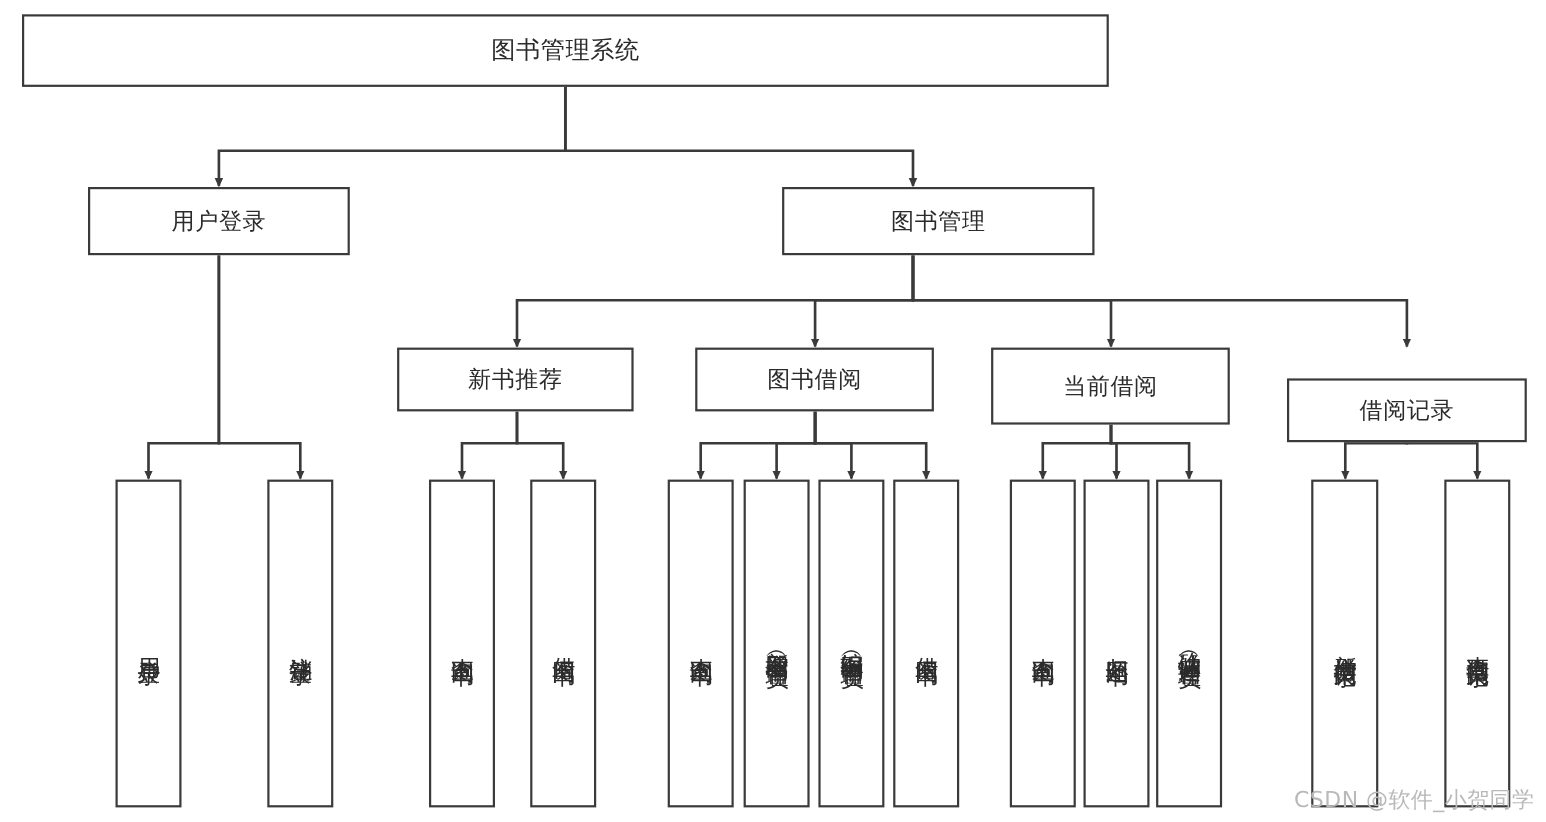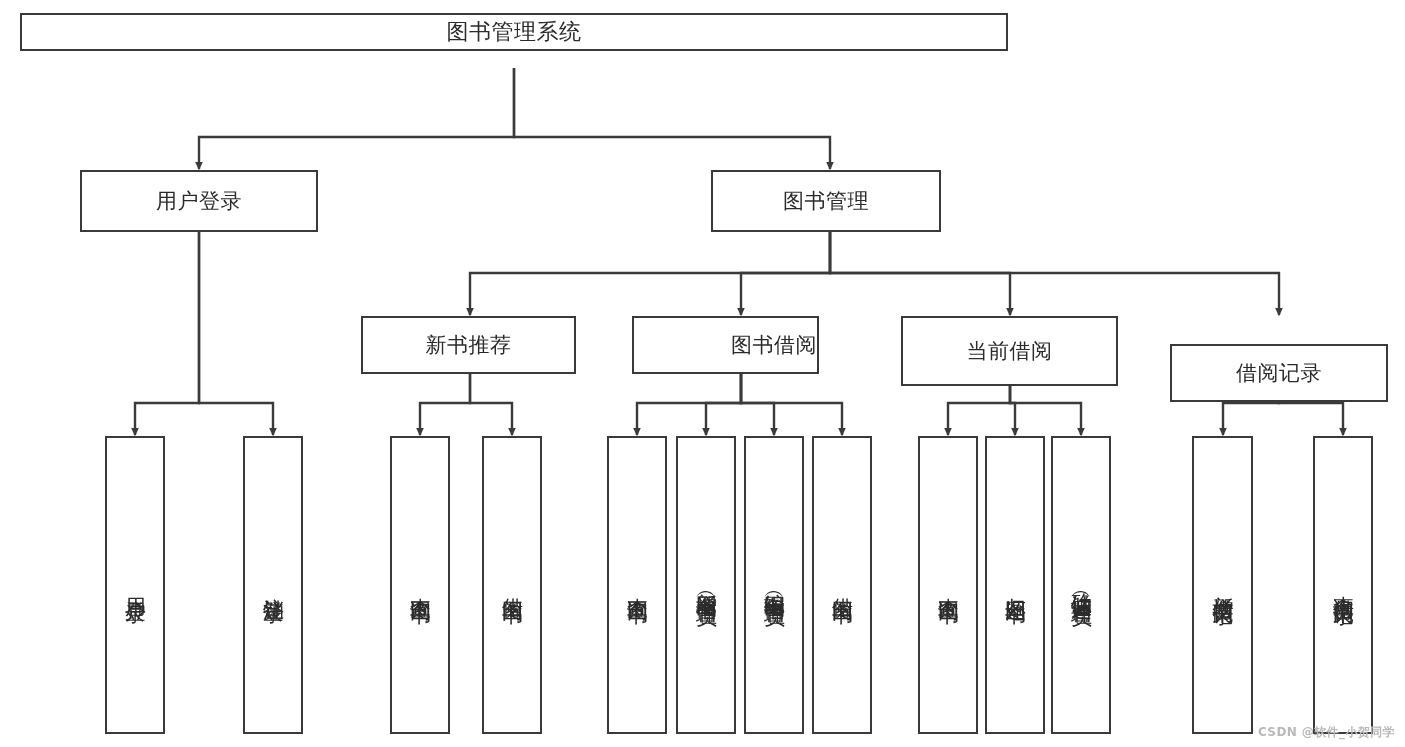--- a/index.html
+++ b/index.html
@@ -55,26 +55,25 @@
     text-orientation: upright;
     display: block;
   }
   .node.root {
     font-size: 22px;
   }
   #watermark {
     position: absolute;
     right: 10px;
     bottom: 6px;
-    font-size: 12px;
+    font-size: 20px;
     color: #b9b9b9;
     letter-spacing: 0.4px;
     white-space: nowrap;
     user-select: none;
-    font-weight: bold;
   }
 </style>
 </head>
 <body>
 
 <div id="diagram-root">
   <svg id="edge-layer" viewBox="0 0 1405 747" width="1405" height="747" aria-hidden="true">
     <defs>
       <marker id="arrowhead" markerWidth="9" markerHeight="9" refX="7.2" refY="4.5" orient="auto" markerUnits="userSpaceOnUse">
         <path d="M0,0.6 L8.4,4.5 L0,8.4 z" fill="#3a3a3a"></path>
@@ -97,33 +96,33 @@
         <path d="M741,374 L741,403 L842,403 L842,435" marker-end="url(#arrowhead)" stroke-linecap="butt" stroke-linejoin="miter"></path>
         <path d="M1010,374 L1010,403 L948,403 L948,435" marker-end="url(#arrowhead)" stroke-linecap="butt" stroke-linejoin="miter"></path>
         <path d="M1010,374 L1010,403 L1015,403 L1015,435" marker-end="url(#arrowhead)" stroke-linecap="butt" stroke-linejoin="miter"></path>
         <path d="M1010,374 L1010,403 L1081,403 L1081,435" marker-end="url(#arrowhead)" stroke-linecap="butt" stroke-linejoin="miter"></path>
         <path d="M1279,374 L1279,403 L1223,403 L1223,435" marker-end="url(#arrowhead)" stroke-linecap="butt" stroke-linejoin="miter"></path>
         <path d="M1279,374 L1279,403 L1343,403 L1343,435" marker-end="url(#arrowhead)" stroke-linecap="butt" stroke-linejoin="miter"></path>
       </g>
   </svg>
 
   <div id="node-layer">
-      <div class="node horiz root" style="left: 20px; top: 13px; width: 988px; height: 38px;">
+      <div class="node horiz root" style="left: 20px; top: 13px; width: 988px; height: 66px;">
         <span class="hlabel">图书管理系统</span>
       </div>
       <div class="node horiz" style="left: 80px; top: 170px; width: 238px; height: 62px;">
         <span class="hlabel">用户登录</span>
       </div>
-      <div class="node horiz" style="left: 711px; top: 170px; width: 230px; height: 62px;">
+      <div class="node horiz" style="left: 711px; top: 170px; width: 284px; height: 62px;">
         <span class="hlabel">图书管理</span>
       </div>
       <div class="node horiz" style="left: 361px; top: 316px; width: 215px; height: 58px;">
         <span class="hlabel">新书推荐</span>
       </div>
-      <div class="node horiz" style="left: 632px; top: 316px; width: 187px; height: 58px; justify-content: flex-end;">
+      <div class="node horiz" style="left: 632px; top: 316px; width: 217px; height: 58px;">
         <span class="hlabel">图书借阅</span>
       </div>
       <div class="node horiz" style="left: 901px; top: 316px; width: 217px; height: 70px;">
         <span class="hlabel">当前借阅</span>
       </div>
       <div class="node horiz" style="left: 1170px; top: 316px; width: 218px; height: 58px; margin-top: 28px;">
         <span class="hlabel">借阅记录</span>
       </div>
       <div class="node vert" style="left: 105px; top: 436px; width: 60px; height: 298px;">
         <span class="vlabel">用户登录</span>

